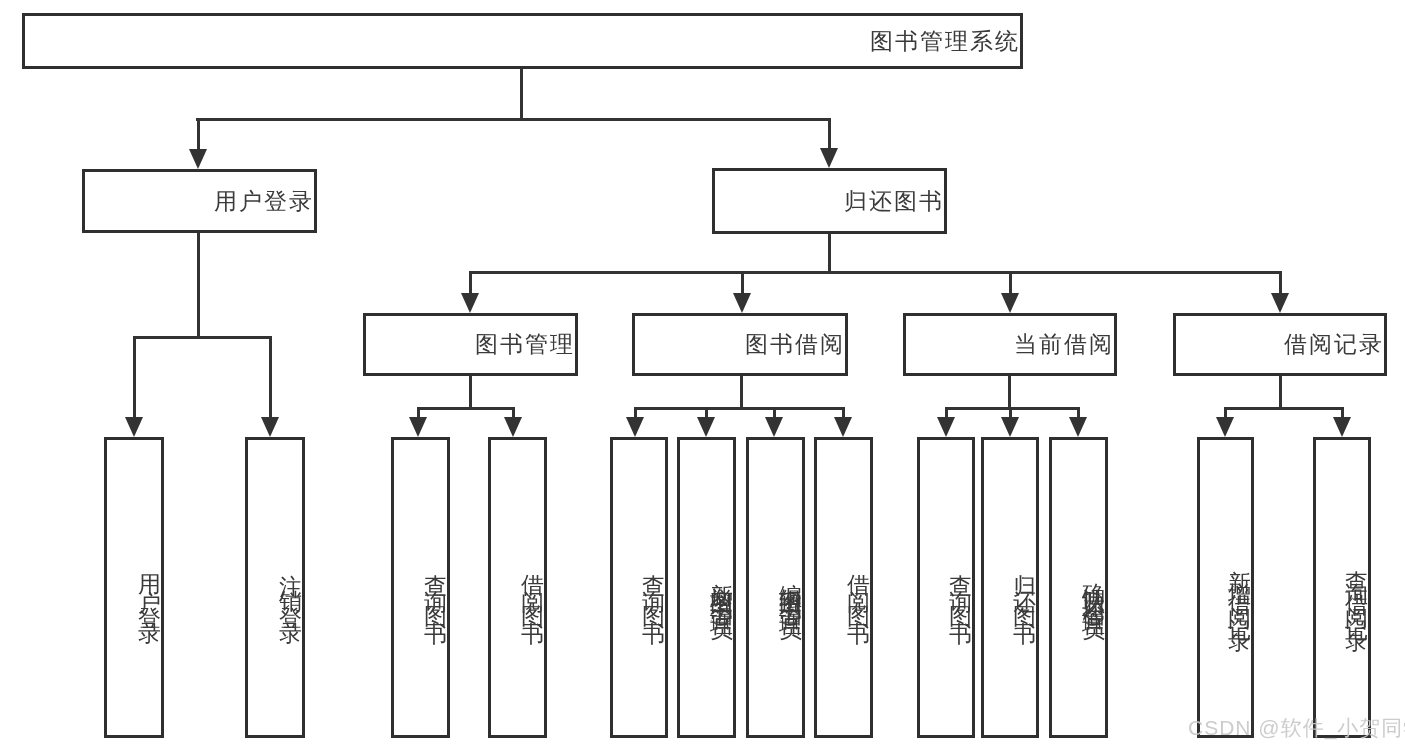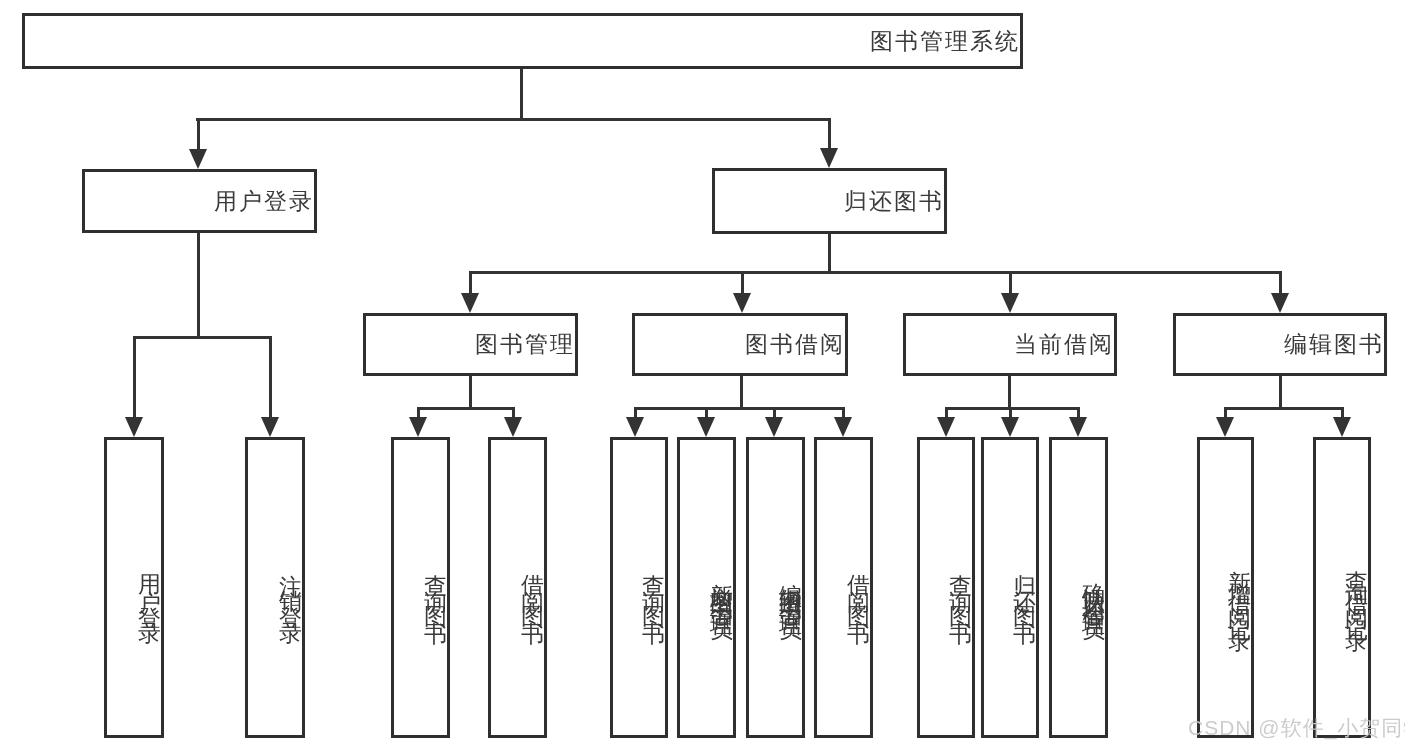--- a/index.html
+++ b/index.html
@@ -61,21 +61,21 @@
 
   <div class="box box--h" style="left:632px; top:313px; width:216px; height:63px;">
     <span>图书借阅</span>
   </div>
 
   <div class="box box--h" style="left:903px; top:313px; width:214px; height:63px;">
     <span>当前借阅</span>
   </div>
 
   <div class="box box--h" style="left:1173px; top:313px; width:214px; height:63px;">
-    <span>编辑图书</span>
+    <span>借阅记录</span>
   </div>
 
   <div class="box box--v" style="left:104px; top:437px; width:60px; height:301px;">
     <span class="vtext ls16">用户登录</span>
   </div>
 
   <div class="box box--v" style="left:245px; top:437px; width:60px; height:301px;">
     <span class="vtext ls16">注销登录</span>
   </div>
 

